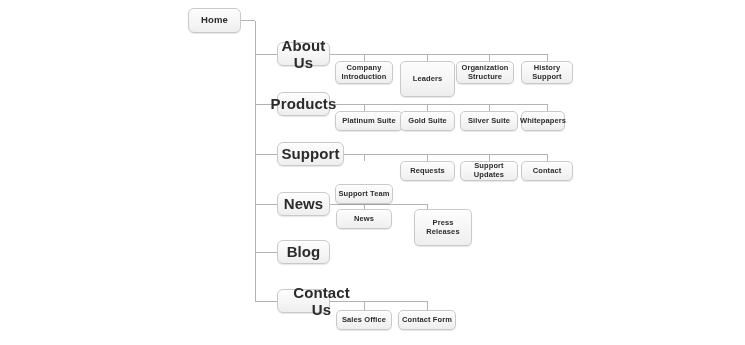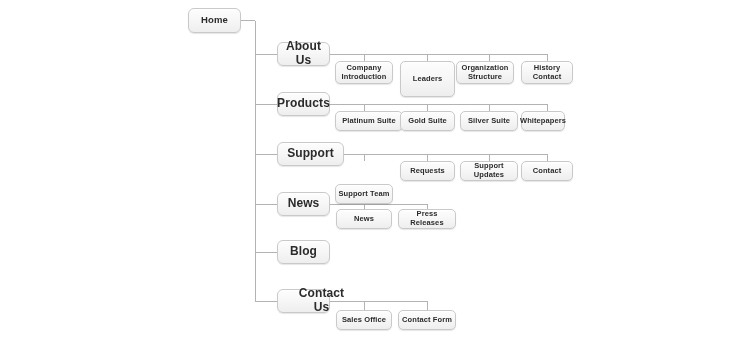--- a/index.html
+++ b/index.html
@@ -36,21 +36,21 @@
     color: #2b2b2b;
     font-weight: bold;
     line-height: 1.15;
     letter-spacing: 0.1px;
     user-select: none;
   }
   .node-l1 {
     font-size: 9.5px;
   }
   .node-l2 {
-    font-size: 12px;
+    font-size: 15px;
   }
   .node-l3 {
     font-size: 7.5px;
     border-radius: 5px;
   }
   .connector-svg {
     position: absolute;
     left: 0;
     top: 0;
     width: 745px;
@@ -92,32 +92,32 @@
       <line x1="330" y1="301" x2="427" y2="301" stroke="#b3b3b3" stroke-width="1" shape-rendering="crispEdges"></line>
       <line x1="364" y1="301" x2="364" y2="310" stroke="#b3b3b3" stroke-width="1" shape-rendering="crispEdges"></line>
       <line x1="427" y1="301" x2="427" y2="310" stroke="#b3b3b3" stroke-width="1" shape-rendering="crispEdges"></line>
     </svg>
   <div id="nodes-layer">
       <div class="node node-l1" style="left: 188px; top: 8px; width: 53px; height: 25px;">Home</div>
       <div class="node node-l2" style="left: 277px; top: 42px; width: 53px; height: 24px;">About Us</div>
       <div class="node node-l3" style="left: 335px; top: 61px; width: 58px; height: 23px;">Company Introduction</div>
       <div class="node node-l3" style="left: 400px; top: 61px; width: 55px; height: 36px; text-align: center;">Leaders</div>
       <div class="node node-l3" style="left: 456px; top: 61px; width: 58px; height: 23px;">Organization Structure</div>
-      <div class="node node-l3" style="left: 521px; top: 61px; width: 52px; height: 23px;">History Contact</div>
+      <div class="node node-l3" style="left: 521px; top: 61px; width: 52px; height: 23px;">History Support</div>
       <div class="node node-l2" style="left: 277px; top: 92px; width: 53px; height: 24px;">Products</div>
       <div class="node node-l3" style="left: 335px; top: 111px; width: 68px; height: 20px;">Platinum Suite</div>
       <div class="node node-l3" style="left: 400px; top: 111px; width: 55px; height: 20px;">Gold Suite</div>
       <div class="node node-l3" style="left: 460px; top: 111px; width: 58px; height: 20px;">Silver Suite</div>
       <div class="node node-l3" style="left: 521px; top: 111px; width: 44px; height: 20px;">Whitepapers</div>
       <div class="node node-l2" style="left: 277px; top: 142px; width: 67px; height: 24px;">Support</div>
       <div class="node node-l3" style="left: 335px; top: 161px; width: 58px; height: 20px; margin-top: 23px;">Support Team</div>
       <div class="node node-l3" style="left: 400px; top: 161px; width: 55px; height: 20px;">Requests</div>
       <div class="node node-l3" style="left: 460px; top: 161px; width: 58px; height: 20px;">Support Updates</div>
       <div class="node node-l3" style="left: 521px; top: 161px; width: 52px; height: 20px;">Contact</div>
       <div class="node node-l2" style="left: 277px; top: 192px; width: 53px; height: 24px;">News</div>
       <div class="node node-l3" style="left: 336px; top: 209px; width: 56px; height: 20px;">News</div>
-      <div class="node node-l3" style="left: 398px; top: 209px; width: 58px; height: 20px;">Press Releases</div>
+      <div class="node node-l3" style="left: 414px; top: 209px; width: 58px; height: 37px;">Press Releases</div>
       <div class="node node-l2" style="left: 277px; top: 240px; width: 53px; height: 24px;">Blog</div>
       <div class="node node-l2" style="left: 277px; top: 289px; width: 53px; height: 24px; padding-left: 36px;">Contact Us</div>
       <div class="node node-l3" style="left: 336px; top: 310px; width: 56px; height: 20px;">Sales Office</div>
       <div class="node node-l3" style="left: 398px; top: 310px; width: 58px; height: 20px;">Contact Form</div>
     </div>
 </div>
 
 </body></html>

